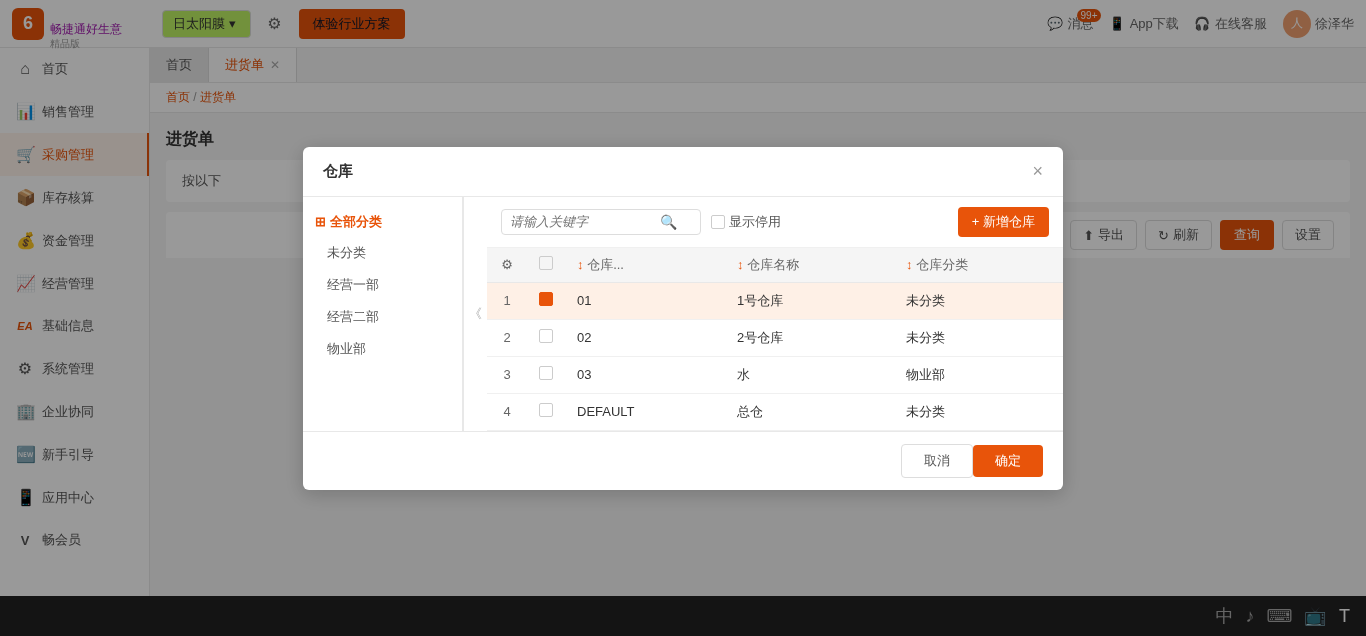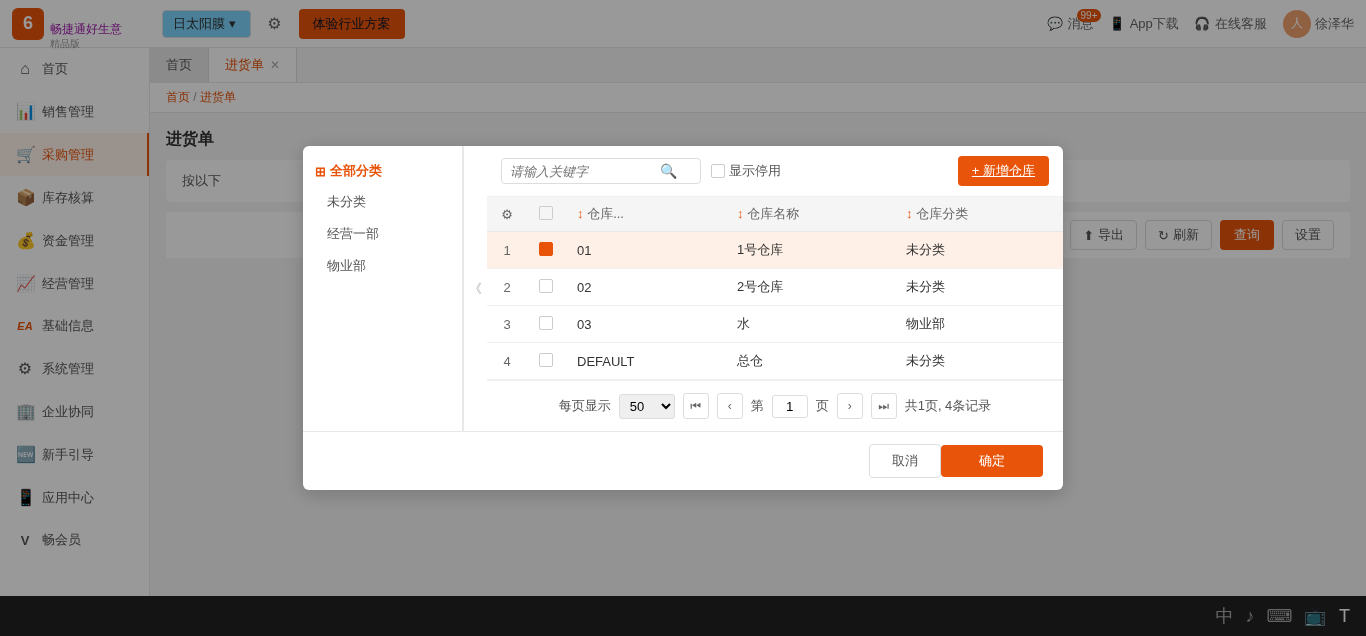--- a/index.html
+++ b/index.html
@@ -9,21 +9,21 @@
     .top-header {
       display: flex; align-items: center; background: #fff;
       height: 48px; padding: 0 12px; border-bottom: 1px solid #e8e8e8;
       position: relative; z-index: 10;
     }
     .logo-area { display: flex; align-items: center; width: 150px; }
     .logo-icon { width: 32px; height: 32px; background: #e8540a; border-radius: 6px; display:flex; align-items:center; justify-content:center; color:#fff; font-size:18px; font-weight:bold; margin-right:6px; }
     .logo-text { font-size: 12px; color: #a21caf; line-height:1.3;margin-top:26px; }
     .logo-sub { font-size: 10px; color: #999; }
     .header-middle { display:flex; align-items:center; flex:1; gap:8px; }
-    .store-select { display:flex; align-items:center; border: 1px solid #ddd; border-radius:4px; padding:4px 10px; cursor:pointer; font-size:13px; color:#333; background:#7dd3fc; }
+    .store-select { display:flex; align-items:center; border: 1px solid #ddd; border-radius:4px; padding:4px 10px; cursor:pointer; font-size:13px; color:#333; background:#bef264; }
     .store-select span { margin-right:4px; }
     .gear-btn { width:32px; height:32px; display:flex; align-items:center; justify-content:center; cursor:pointer; color:#666; font-size:16px; }
     .trial-btn { background:#e8540a; color:#0f172a; border:none; border-radius:4px; padding:6px 14px; cursor:pointer; font-size:13px; }
     .header-right { display:flex; align-items:center; gap:16px; }
     .msg-btn { position:relative; display:flex; align-items:center; cursor:pointer; color:#666; font-size:13px; gap:4px; }
     .badge { background:#e8540a; color:#fff; border-radius:10px; font-size:10px; padding:1px 4px; position:absolute; top:-6px; right:-8px; }
     .header-right-item { display:flex; align-items:center; gap:4px; cursor:pointer; color:#666; font-size:13px; }
     .user-avatar { width:28px; height:28px; background:#f0a070; border-radius:50%; display:flex; align-items:center; justify-content:center; color:#fff; font-size:12px; }
 
     
@@ -63,21 +63,21 @@
     .cat-collapse-btn { display:flex; align-items:center; justify-content:center; width:24px; cursor:pointer; color:#aaa; border-left:1px solid #e8e8e8; padding:4px; }
 
     
     .modal-main { flex:1; display:flex; flex-direction:column; overflow:hidden; }
     .modal-toolbar { display:flex; align-items:center; padding:10px 14px; gap:10px; border-bottom:1px solid #f0f0f0; }
     .search-box { display:flex; align-items:center; border:1px solid #ddd; border-radius:4px; padding:4px 8px; flex:0 0 200px; }
     .search-box input { border:none; outline:none; font-size:13px; width:150px; color:#333;font-style:italic; }
     .search-icon { color:#999; font-size:14px; }
     .show-disabled { display:flex; align-items:center; gap:4px; font-size:13px; color:#555; cursor:pointer; }
     .checkbox { width:14px; height:14px; border:1px solid #ccc; border-radius:2px; display:inline-block; }
-    .add-warehouse-btn { margin-left:auto;text-decoration:underline; }
+    .add-warehouse-btn { margin-left:auto; }
 
     
     .modal-table { flex:1; overflow-y:auto; }
     table { width:100%; border-collapse:collapse; }
     th { background:#f5f5f5; padding:8px 12px; text-align:left; font-size:13px; color:#666; font-weight:normal; border-bottom:1px solid #e8e8e8; }
     td { padding:9px 12px; font-size:13px; color:#333; border-bottom:1px solid #f0f0f0; }
     tr.selected td { background:#fef0e6; }
     .row-num { color:#666; text-align:center; width:40px; }
     .th-num { width:40px; text-align:center; }
     .th-check { width:36px; }
@@ -86,21 +86,21 @@
     
     .modal-pagination { display:flex; align-items:center; justify-content:center; padding:12px 16px; border-top:1px solid #f0f0f0; gap:8px; font-size:13px; color:#555; }
     .page-input { width:36px; text-align:center; border:1px solid #ddd; border-radius:3px; padding:3px; }
     .page-select { border:1px solid #ddd; border-radius:3px; padding:3px 6px; font-size:13px; }
     .page-btn { width:26px; height:26px; border:1px solid #ddd; border-radius:3px; background:#fff; cursor:pointer; display:flex; align-items:center; justify-content:center; color:#666; font-size:12px; }
     .page-btn:disabled { color:#ccc; cursor:default; }
 
     
     .modal-footer { display:flex; align-items:center; justify-content:flex-end; padding:12px 20px; border-top:1px solid #e8e8e8; }
     .btn-cancel { background:#fff; color:#555; border:1px solid #ddd; border-radius:4px; padding:7px 22px; cursor:pointer; font-size:13px; }
-    .btn-confirm { background:#e8540a; color:#fff; border:none; border-radius:4px; padding:7px 38px; cursor:pointer; font-size:13px; }
+    .btn-confirm { background:#e8540a; color:#fff; border:none; border-radius:4px; padding:7px 22px; cursor:pointer; font-size:13px; }
 
     
     .bottom-bar { position:fixed; bottom:0; left:0; right:0; height:40px; background:#222; display:flex; align-items:center; justify-content:flex-end; padding:0 16px; gap:12px; z-index:50; }
     .bottom-icon { color:#aaa; font-size:18px; cursor:pointer; }
 
     
     .tab-nav { display:flex; background:#f5f5f5; padding:0; border-bottom:1px solid #e8e8e8; }
     .tab-item { padding:8px 16px; font-size:13px; color:#555; cursor:pointer; background:#e8e8e8; border-right:1px solid #ddd; display:flex; align-items:center; gap:6px; }
     .tab-item.active { background:#fff; color:#e8540a; }
     .tab-close { color:#aaa; font-size:12px; }
@@ -240,31 +240,36 @@
         <button class="btn-primary">查询</button>
         <button class="btn-default">设置</button>
       </div>
     </div>
   </div>
 </div>
 
 <div class="modal-overlay">
   <div class="modal">
 
+    <div class="modal-header">
+      <span class="modal-title">仓库</span>
+      <span class="modal-close">×</span>
+    </div>
 
     <div class="modal-body">
 
       <div style="display:flex;">
         <div class="cat-sidebar">
           <div class="cat-header">
             <span>⊞</span>
             <span>全部分类</span>
           </div>
           <div class="cat-item">未分类</div>
           <div class="cat-item">经营一部</div>
+          <div class="cat-item">经营二部</div>
           <div class="cat-item">物业部</div>
         </div>
         <div class="cat-collapse-btn">《</div>
       </div>
 
       <div class="modal-main">
 
         <div class="modal-toolbar">
           <div class="search-box">
             <input type="text" placeholder="请输入关键字" style="">
@@ -335,36 +340,20 @@
         <span class="checkbox" style=""></span>
       </td>
       <td>DEFAULT</td>
       <td>总仓</td>
       <td>未分类</td>
     </tr>
               </tbody>
           </table>
         </div>
 
-        <div class="modal-pagination">
-          <span>每页显示</span>
-          <select class="page-select">
-            <option>50</option>
-            <option>20</option>
-            <option>100</option>
-          </select>
-          <button class="page-btn">⏮</button>
-          <button class="page-btn">‹</button>
-          <span>第</span>
-          <input class="page-input" type="text" value="1" style="">
-          <span>页</span>
-          <button class="page-btn">›</button>
-          <button class="page-btn">⏭</button>
-          <span>共1页, 4条记录</span>
-        </div>
       </div>
     </div>
 
     <div class="modal-footer">
       <button class="btn-cancel">取消</button>
       <button class="btn-confirm">确定</button>
     </div>
   </div>
 </div>
 

